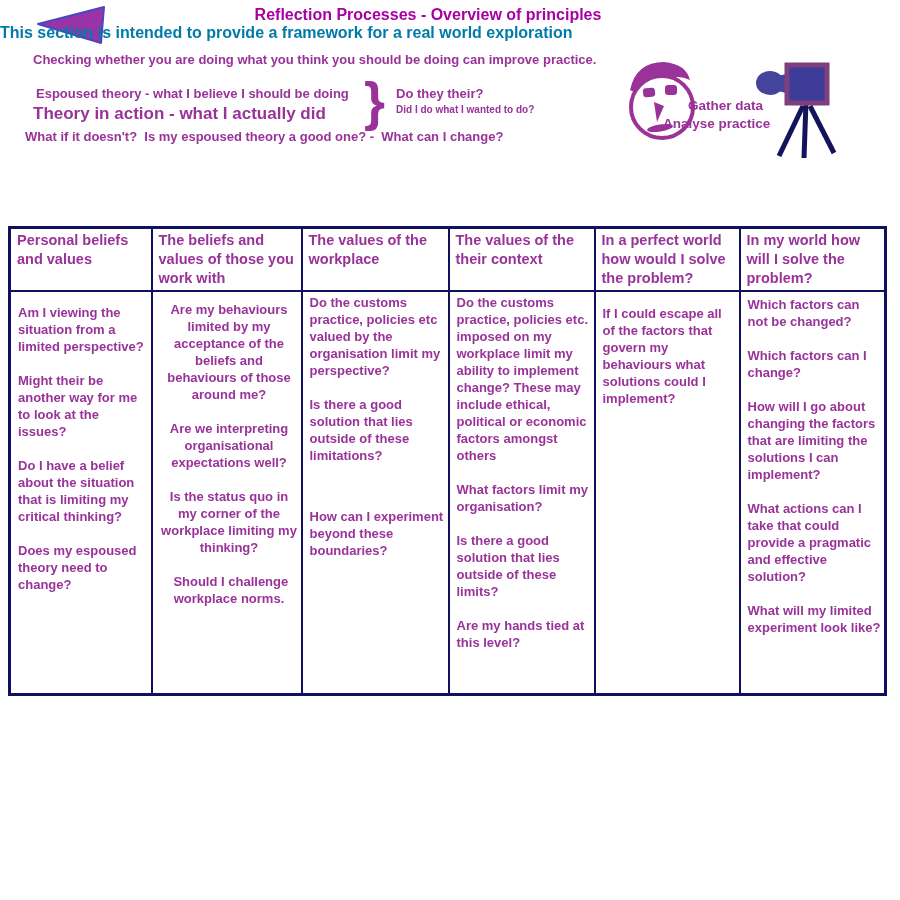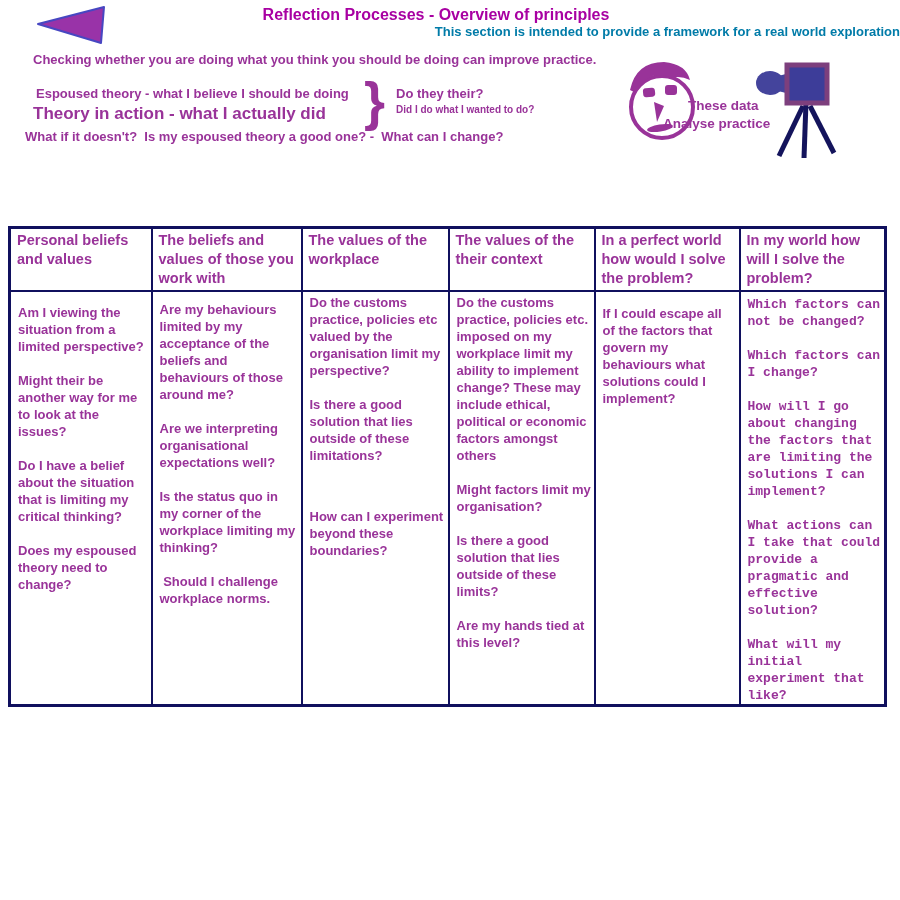--- a/index.html
+++ b/index.html
@@ -8,29 +8,29 @@
     position: relative;
     background: #ffffff;
     font-family: "Liberation Sans", sans-serif;
     font-weight: 700;
     overflow: hidden;
   }
   .abs { position: absolute; }
   .purple { color: #993399; }
 
   .page-title {
-    left: 8px; top: 6px; width: 856px;
+    left: 0; top: 6px; width: 856px;
     text-align: center;
     font-size: 16px;
     color: #a800a2;
   }
   .page-subtitle {
     left: 0; top: 24px; width: 900px;
-    text-align: right;
-    font-size: 13px;
+    text-align: left;
+    font-size: 16px;
     color: #007ba8;
   }
 
   .intro-line1 { left: 33px; top: 52px; font-size: 13px; white-space: pre; }
   .intro-espoused { left: 36px; top: 86px; font-size: 13px; white-space: pre; }
   .intro-action { left: 33px; top: 104px; font-size: 17px; white-space: pre; }
   .intro-brace {
     left: 364px; top: 80px;
     font-size: 54px; line-height: 42px;
     color: #993399;
@@ -68,24 +68,24 @@
     line-height: 19px;
     padding: 2px 3px 2px 6px;
   }
   tr.body-row td {
     height: 403px;
     font-size: 13px;
     line-height: 17px;
     padding: 0 2px 0 7px;
   }
   .pt12 { padding-top: 12px !important; }
-  .pt9  { padding-top: 9px  !important; }
+  .pt9  { padding-top: 9px  !important; text-align: center; }
   .pt2  { padding-top: 2px  !important; }
   .pt13 { padding-top: 13px !important; }
-  .pt4  { padding-top: 4px  !important; font-family: Liberation Mono, monospace; }
+  .pt4  { padding-top: 4px  !important; }
   td .p { margin-top: 17px; white-space: pre-wrap; }
   td .p:first-child { margin-top: 0; }
   td .p.gap-xl { margin-top: 44px; }
 </style>
 </head>
 <body>
 
 <svg class="abs" style="left:28px; top:2px;" width="84" height="46">
   <polygon points="10,22 76,5 73,41" fill="#9933a8" stroke="#4747c2" stroke-width="2" stroke-linejoin="round"></polygon>
 </svg>
@@ -114,21 +114,21 @@
 
   <g>
     <line x1="186" y1="50" x2="184" y2="106" stroke="#14145c" stroke-width="5"></line>
     <line x1="183" y1="54" x2="159" y2="104" stroke="#14145c" stroke-width="5"></line>
     <line x1="190" y1="54" x2="214" y2="101" stroke="#14145c" stroke-width="5"></line>
     <ellipse cx="150" cy="31" rx="14" ry="12" fill="#44449c"></ellipse>
     <polygon points="158,24 170,21 170,42 158,39" fill="#44449c"></polygon>
     <rect x="167" y="13" width="40" height="38" fill="#3d3d99" stroke="#7d3f7d" stroke-width="5"></rect>
   </g>
 </svg>
-<div class="abs label-gather purple">These data</div>
+<div class="abs label-gather purple">Gather data</div>
 <div class="abs label-analyse purple">Analyse practice</div>
 
 <table class="tbl">
   <colgroup>
     <col style="width:142px">
       <col style="width:150px">
       <col style="width:147px">
     <col style="width:146px">
       <col style="width:145px">
       <col style="width:146px">
@@ -155,29 +155,29 @@
       <div class="p">Is the status quo in my corner of the workplace limiting my thinking?</div>
       <div class="p"> Should I challenge workplace norms.</div>
     </td>
     <td class="pt2">
       <div class="p">Do the customs practice, policies etc valued by the organisation limit my perspective?</div>
       <div class="p">Is there a good solution that lies outside of these limitations?</div>
       <div class="p gap-xl">How can I experiment beyond these boundaries?</div>
     </td>
     <td class="pt2">
       <div class="p">Do the customs practice, policies etc. imposed on my workplace limit my ability to implement change? These may include ethical, political or economic  factors amongst others</div>
-      <div class="p">Might factors limit my organisation?</div>
+      <div class="p">What factors limit my organisation?</div>
       <div class="p">Is there a good solution that lies outside of these limits?</div>
       <div class="p">Are my hands tied at this level?</div>
     </td>
     <td class="pt13">
       <div class="p">If I could escape all of the factors that govern my behaviours what solutions could I implement?</div>
     </td>
     <td class="pt4">
       <div class="p">Which factors can not be changed?</div>
       <div class="p">Which factors can I change?</div>
       <div class="p">How will I go about changing the factors that are limiting the solutions I can implement?</div>
       <div class="p">What actions can I take that could provide a pragmatic and effective solution?</div>
-      <div class="p">What will my initial experiment that like?</div>
+      <div class="p">What will my limited experiment look like?</div>
     </td>
   </tr>
 </tbody>
   </table>
 
 </body></html>

